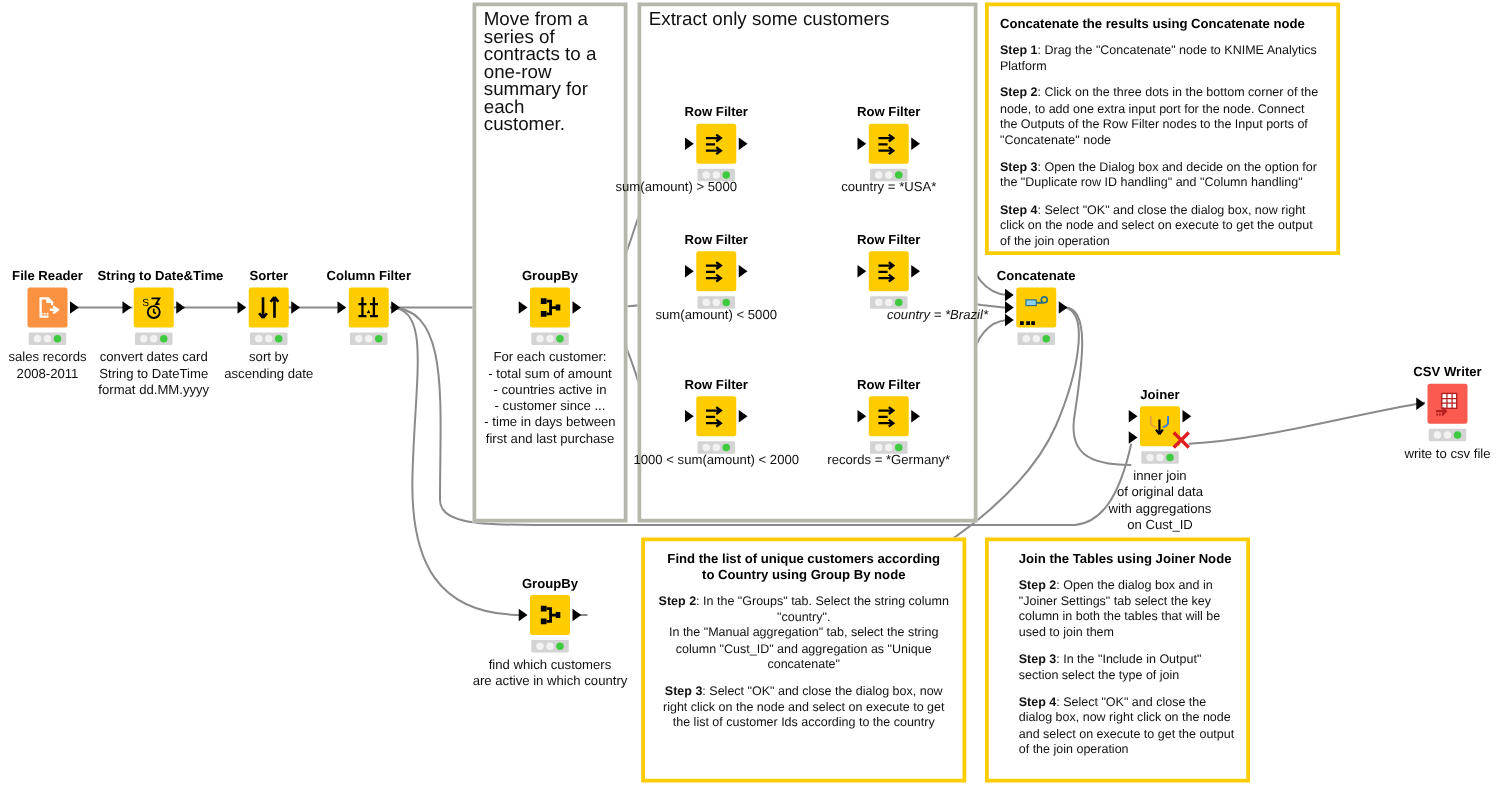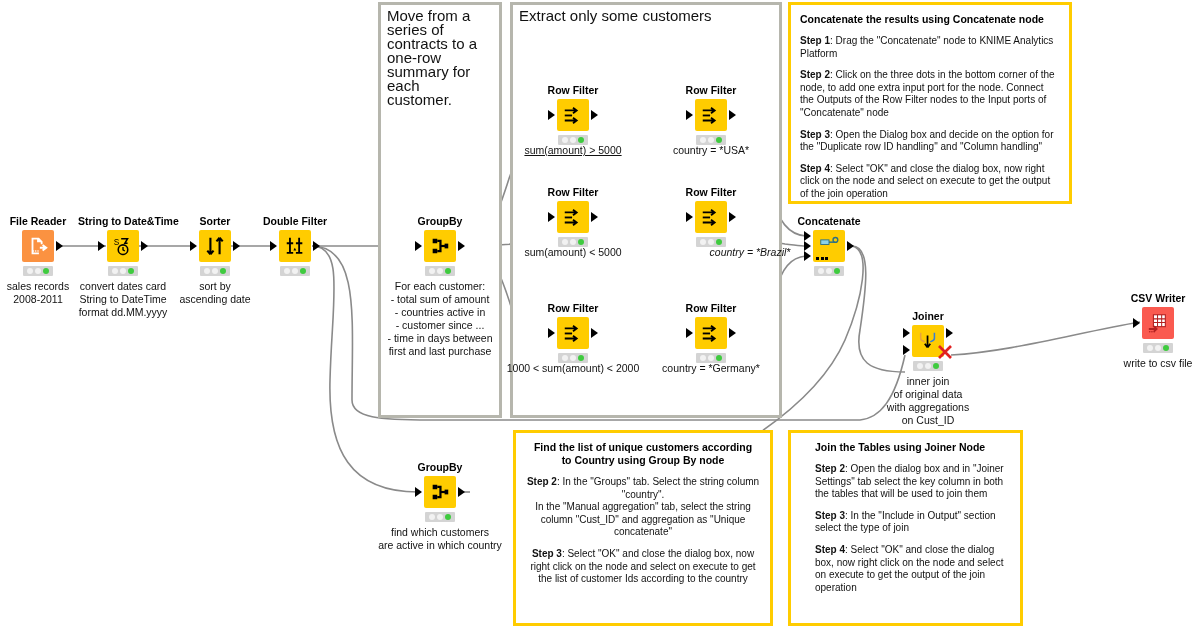--- a/index.html
+++ b/index.html
@@ -153,21 +153,21 @@
   </div>
 
   <div class="note-box" style="left:513px;top:430px;width:260px;height:196px;text-align:center;">
     <div class="note-title">Find the list of unique customers according
 to Country using Group By node</div>
     <div class="note-step" style="white-space:pre-line"><b>Step 2</b><span>:</span><span> In the "Groups" tab. Select the string column "country".
 In the "Manual aggregation"  tab, select the string column "Cust_ID" and aggregation as "Unique concatenate"</span></div>
     <div class="note-step"><b>Step 3</b><span>:</span><span> Select "OK" and close the dialog box, now right click on the node and select on execute to get the list of customer Ids according to the country</span></div>
   </div>
 
-  <div class="note-box" style="left:788px;top:430px;width:235px;height:196px;padding-left:24px;">
+  <div class="note-box" style="left:788px;top:430px;width:212px;height:196px;padding-left:24px;">
     <div class="note-title">Join the Tables using Joiner Node</div>
     <div class="note-step"><b>Step 2</b><span>:</span><span> Open the dialog box and in "Joiner Settings" tab select the key column in both the tables that will be used to join them</span></div>
     <div class="note-step"><b>Step 3</b><span>:</span><span> In the "Include in Output" section select the type of join</span></div>
     <div class="note-step"><b>Step 4</b><span>:</span><span> Select "OK" and close the dialog box, now right click on the node and select on execute to get the output of the join operation</span></div>
   </div>
 
   <div class="node" style="left:38px;top:215px;">
     <div class="node-title">File Reader</div>
     <div class="node-body-row">
       <div class="node-box orange">
@@ -229,21 +229,21 @@
     <div class="led">
         <i></i>
         <i></i>
         <i class="on"></i>
       </div>
     <div class="node-desc">sort by
 ascending date</div>
   </div>
 
   <div class="node" style="left:295px;top:215px;">
-    <div class="node-title">Double Filter</div>
+    <div class="node-title">Column Filter</div>
     <div class="node-body-row">
       <div class="node-box yellow">
         <span class="port port-in"></span>
         <span class="port port-out"></span>
         <svg class="node-icon" viewBox="0 0 24 24">
           <path d="M3 9h7M6.5 3v6M6.5 9v11M3 19.5h7" stroke="#000" stroke-width="2" fill="none"></path>
           <path d="M13 9h7M16.5 3v6M16.5 9v11M13 19.5h7" stroke="#000" stroke-width="2" fill="none"></path>
           <path d="M11.8 14l-1.6 3h3.2z" fill="#000"></path>
         </svg>
       </div>
@@ -317,21 +317,21 @@
           <path d="M3 18h13M12 15l4 3-4 3" stroke="#000" stroke-width="2" fill="none"></path>
         </svg>
       </div>
     </div>
     <div class="led">
         <i></i>
         <i></i>
         <i class="on"></i>
       </div>
   </div>
-  <div class="filter-label" style="left:573px;top:144px;text-decoration:underline;">sum(amount) &gt; 5000</div>
+  <div class="filter-label" style="left:541px;top:144px;">sum(amount) &gt; 5000</div>
 
   <div class="node" style="left:711px;top:84px;">
     <div class="node-title">Row Filter</div>
     <div class="node-body-row">
       <div class="node-box yellow">
         <span class="port port-in"></span>
         <span class="port port-out"></span>
         <svg class="node-icon" viewBox="0 0 24 24">
           <path d="M3 7h13M12 4l4 3-4 3" stroke="#000" stroke-width="2" fill="none"></path>
           <path d="M3 12.5h8" stroke="#000" stroke-width="2" fill="none"></path>
@@ -422,21 +422,21 @@
           <path d="M3 18h13M12 15l4 3-4 3" stroke="#000" stroke-width="2" fill="none"></path>
         </svg>
       </div>
     </div>
     <div class="led">
         <i></i>
         <i></i>
         <i class="on"></i>
       </div>
   </div>
-  <div class="filter-label" style="left:711px;top:362px;">country = *Germany*</div>
+  <div class="filter-label" style="left:711px;top:362px;">records = *Germany*</div>
 
   <div class="node" style="left:829px;top:215px;">
     <div class="node-title">Concatenate</div>
     <div class="node-body-row">
       <div class="node-box yellow">
         <span class="port port-in" style="top:1px;"></span>
         <span class="port port-in" style="top:11px;"></span>
         <span class="port port-in" style="top:21px;"></span>
         <span class="port port-out"></span>
         <span class="dots3">

